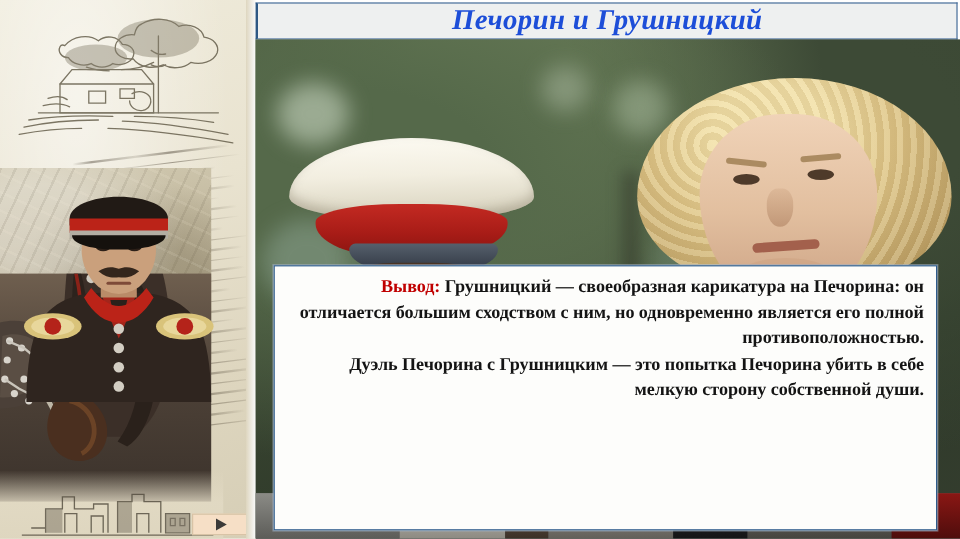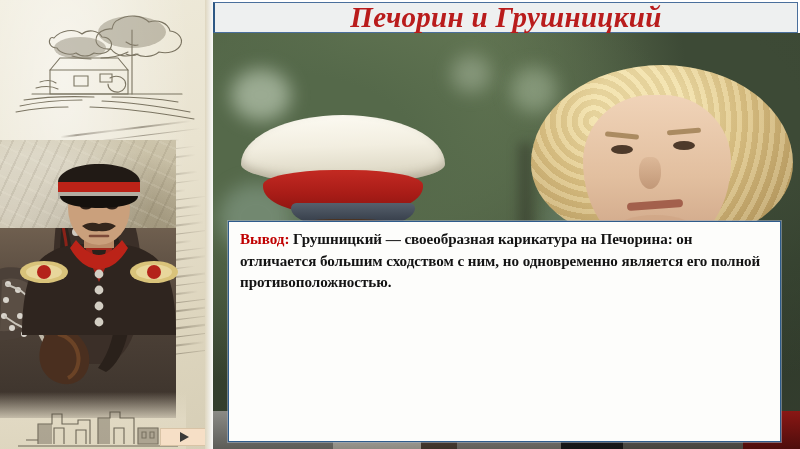--- a/index.html
+++ b/index.html
@@ -71,21 +71,21 @@
   .gutter{position:absolute;left:205px;top:0;width:9px;height:449px;background:linear-gradient(90deg,#ded6bf 0%,#f3f2ee 70%,#ffffff 100%);}
 
   
   .title-bar{
     position:absolute;left:213px;top:2px;width:585px;height:31px;
     background:#eef0f0;border:1px solid #4a6f9c;border-left:2px solid #2e5884;
     box-sizing:border-box;display:flex;align-items:center;justify-content:center;
   }
   .title-text{
     font-family:"Liberation Serif","DejaVu Serif",serif;
-    font-style:italic;font-weight:bold;font-size:29px;color:#b91c1c;
+    font-style:italic;font-weight:bold;font-size:24px;color:#1d4ed8;
     letter-spacing:.3px;white-space:nowrap;
   }
 
   
   .photo{
     position:absolute;left:213px;top:33px;width:587px;height:416px;overflow:hidden;
     background:
       radial-gradient(ellipse at 12% 28%, #55694a 0 18%, rgba(0,0,0,0) 55%),
       radial-gradient(ellipse at 34% 12%, #6a7d58 0 14%, rgba(0,0,0,0) 50%),
       radial-gradient(ellipse at 78% 20%, #3d4a36 0 20%, rgba(0,0,0,0) 58%),
@@ -179,21 +179,21 @@
   
   .caption{
     position:absolute;left:228px;top:221px;width:553px;height:221px;
     background:#fdfdfb;border:1px solid #2f5c8c;box-sizing:border-box;
     padding:7px 10px 4px 11px;
     box-shadow:0 0 0 1px rgba(160,175,195,.55);
   }
   .caption p{
     margin:0;font-family:"Liberation Serif","DejaVu Serif",serif;
     font-size:15.1px;line-height:21.6px;font-weight:bold;color:#141414;
-    text-align:left;letter-spacing:-.05px;
+    text-align:right;letter-spacing:-.05px;
   }
   .vyvod{color:#c00000;font-weight:bold;}
 </style>
 </head>
 <body>
 
 <div class="slide">
 
   <div class="left-panel">
 
@@ -412,15 +412,16 @@
       <i class="pb3"></i>
       <i class="pb4"></i>
       <i class="pb5"></i>
       <i class="pb6"></i>
       <i class="pb7"></i>
     </div>
   </div>
 
   <div class="caption">
     <p><span class="vyvod">Вывод:</span> <span>Грушницкий — своеобразная карикатура на Печорина: он отличается большим сходством с ним, но одновременно является его полной противоположностью.</span></p>
+    <p>Дуэль Печорина с Грушницким — это попытка Печорина убить в себе мелкую сторону собственной души.</p>
   </div>
 
 </div>
 
 </body></html>

